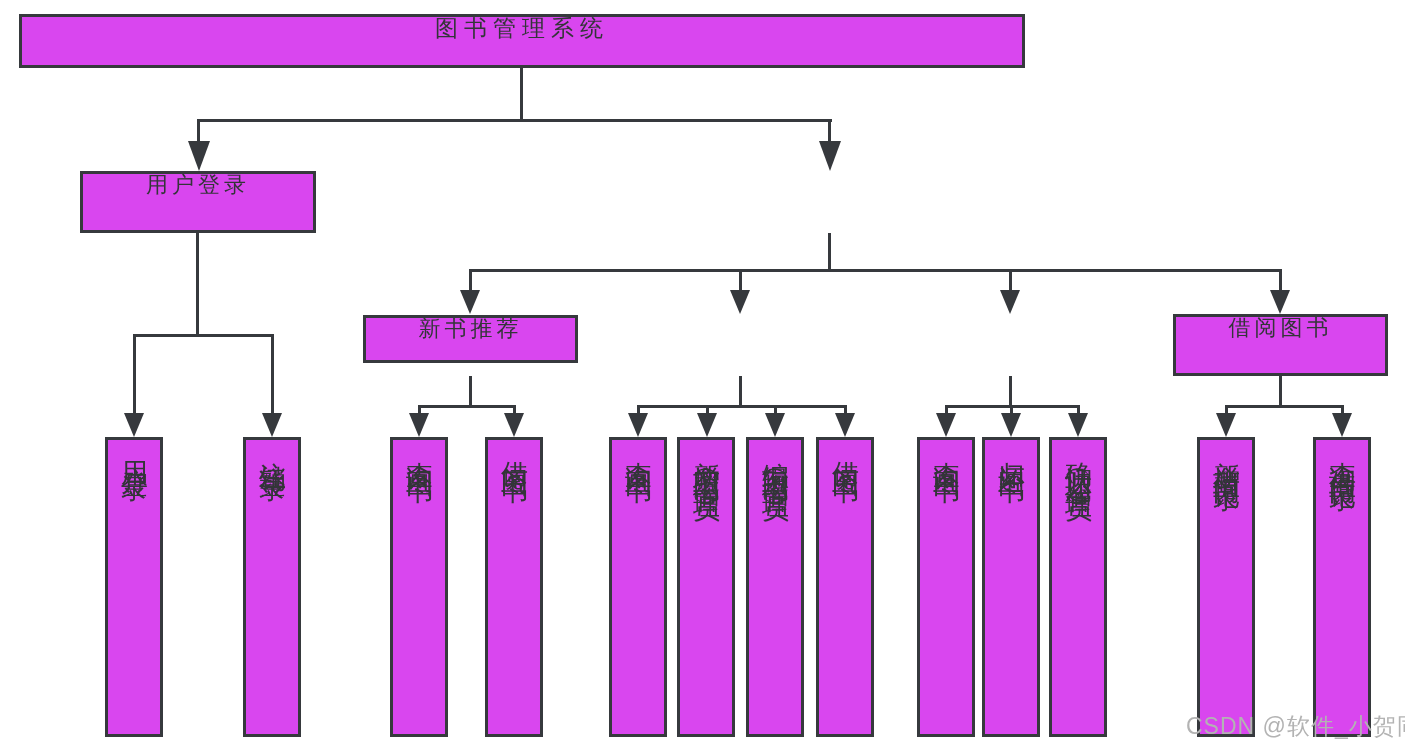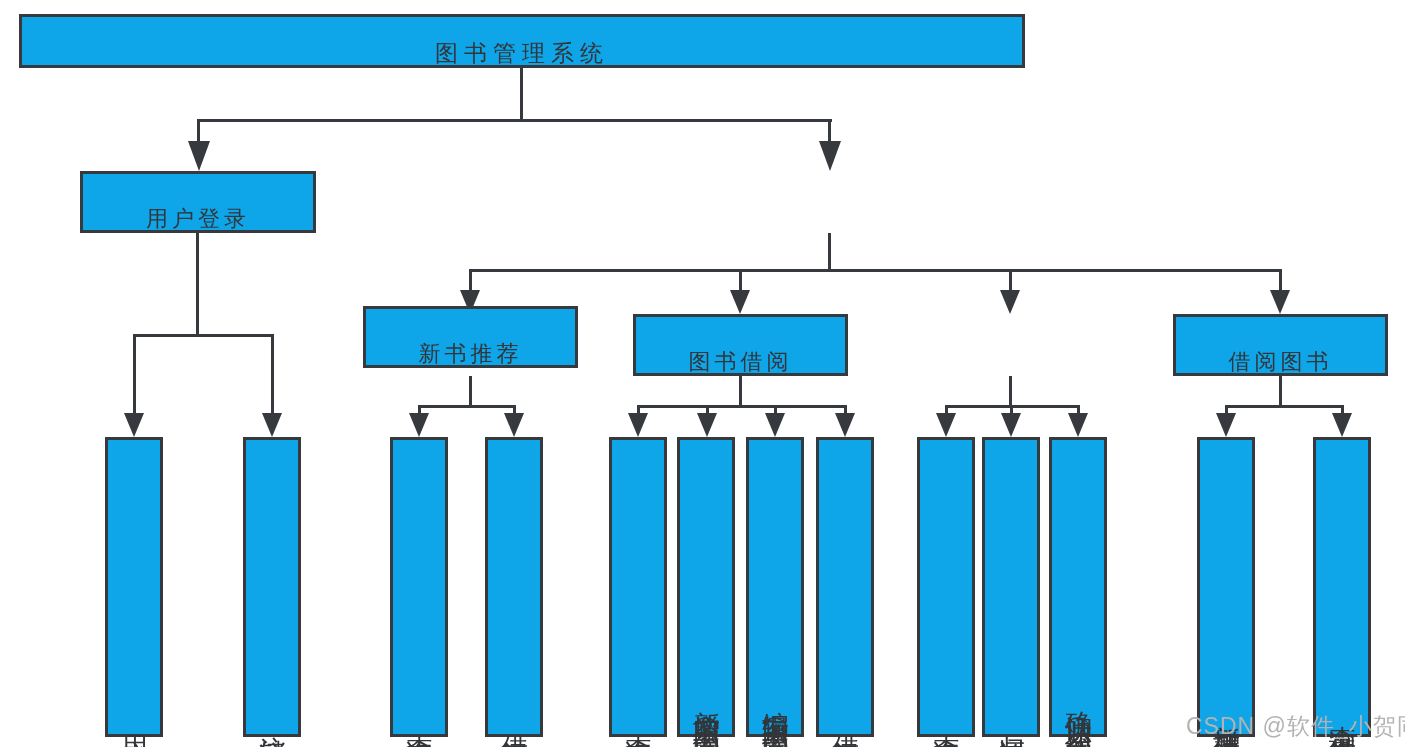--- a/index.html
+++ b/index.html
@@ -12,23 +12,23 @@
     position: relative;
     width: 1405px;
     height: 747px;
     overflow: hidden;
     background: var(--background, #ffffff);
   }
   .box {
     position: absolute;
     box-sizing: border-box;
     border: 3px solid var(--line, #36393d);
-    background: #0ea5e9;
+    background: #d946ef;
     display: flex;
-    align-items: flex-end;
+    align-items: flex-start;
     justify-content: center;
     z-index: 2;
   }
   .hlabel {
     color: var(--text, #333538);
     font-size: 22px;
     letter-spacing: 4px;
     white-space: nowrap;
     line-height: 1;
   }
@@ -121,25 +121,22 @@
     <div class="vline" style="left:469px; top:269px; height:24px;"></div>
     <div class="arrow small" style="left:460px; top:290px;"></div>
     <div class="vline" style="left:739px; top:269px; height:24px;"></div>
     <div class="arrow small" style="left:730px; top:290px;"></div>
     <div class="vline" style="left:1009px; top:269px; height:24px;"></div>
     <div class="arrow small" style="left:1000px; top:290px;"></div>
     <div class="vline" style="left:1279px; top:269px; height:24px;"></div>
     <div class="arrow small" style="left:1270px; top:290px;"></div>
   </div>
 
-  <div class="box" style="left:363px; top:306px; width:215px; height:62px;">
+  <div class="box" style="left:363px; top:315px; width:215px; height:48px;">
     <span class="hlabel">新书推荐</span>
-  </div>
-  <div class="box" style="left:633px; top:314px; width:215px; height:62px;">
-    <span class="hlabel">图书借阅</span>
   </div>
   <div class="box" style="left:1173px; top:314px; width:215px; height:62px;">
     <span class="hlabel">借阅图书</span>
   </div>
 
   <div>
     <div class="vline" style="left:469px; top:376px; height:32px;"></div>
     <div class="hline" style="left:418px; top:405px; width:98px;"></div>
     <div class="vline" style="left:418px; top:405px; height:10px;"></div>
     <div class="arrow small" style="left:409px; top:413px;"></div>

